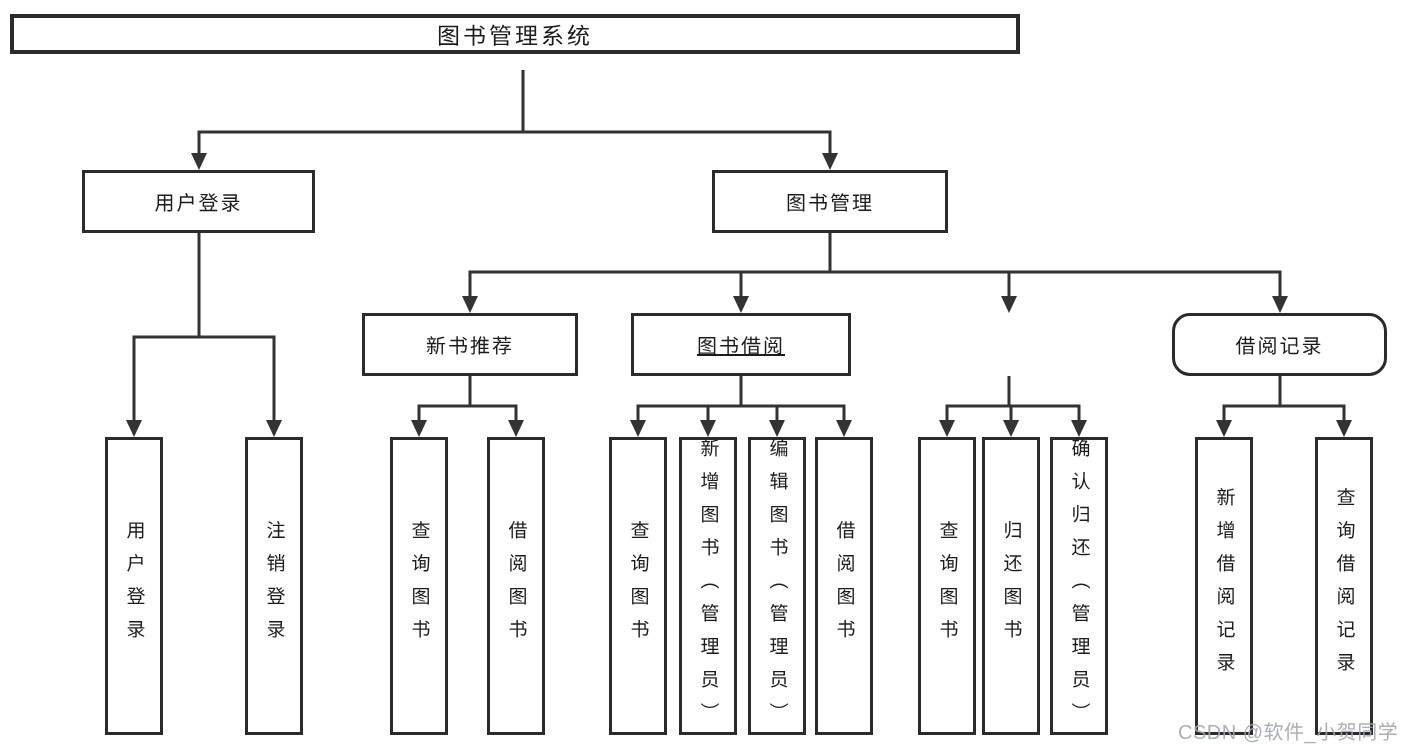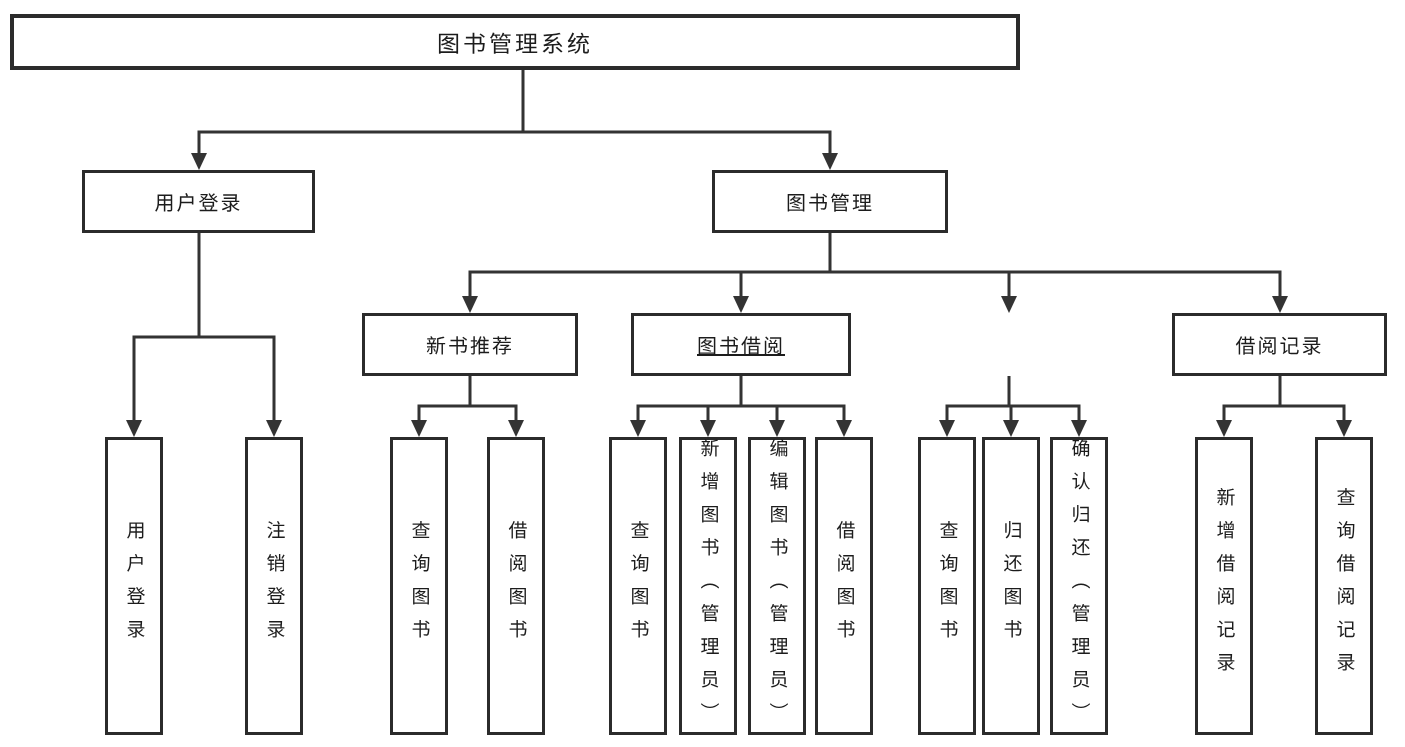--- a/index.html
+++ b/index.html
@@ -117,38 +117,38 @@
       <polygon points="1003,420 1019,420 1011,437"></polygon>
       <polygon points="1071,420 1087,420 1079,437"></polygon>
     </g>
     <g>
       <path d="M1280 376 V406 M1222.5 406 H1345.5 M1224 406 V422 M1344 406 V422"></path>
       <polygon points="1216,420 1232,420 1224,437"></polygon>
       <polygon points="1336,420 1352,420 1344,437"></polygon>
     </g>
   </svg>
 
-  <div class="node root" style="left:10px; top:14px; width:1010px; height:56px;">
+  <div class="node root" style="left:10px; top:14px; width:1010px; height:40px;">
     <span class="h-label">图书管理系统</span>
   </div>
 
   <div class="node" style="left:82px; top:170px; width:233px; height:63px;">
     <span class="h-label">用户登录</span>
   </div>
   <div class="node" style="left:362px; top:313px; width:216px; height:63px;">
     <span class="h-label">新书推荐</span>
   </div>
 
   <div class="node" style="left:712px; top:170px; width:236px; height:63px;">
     <span class="h-label">图书管理</span>
   </div>
   <div class="node" style="left:631px; top:313px; width:220px; height:63px;text-decoration:underline;">
     <span class="h-label">图书借阅</span>
   </div>
-  <div class="node" style="left:1172px; top:313px; width:215px; height:63px;">
+  <div class="node" style="left:1172px; top:313px; width:215px; height:63px;border-radius:18px;">
     <span class="h-label">借阅记录</span>
   </div>
 
   <div class="node" style="left:105px; top:437px; width:58px; height:298px;">
     <span class="v-label">用户登录</span>
   </div>
   <div class="node" style="left:245px; top:437px; width:58px; height:298px;">
     <span class="v-label">注销登录</span>
   </div>
 
@@ -182,14 +182,15 @@
     <span class="v-label">确认归还（管理员）</span>
   </div>
 
   <div class="node" style="left:1195px; top:437px; width:58px; height:298px;">
     <span class="v-label">新增借阅记录</span>
   </div>
   <div class="node" style="left:1315px; top:437px; width:58px; height:298px;">
     <span class="v-label">查询借阅记录</span>
   </div>
 
+  <div class="watermark">CSDN @软件_小贺同学</div>
 
 </div>
 
 </body></html>

